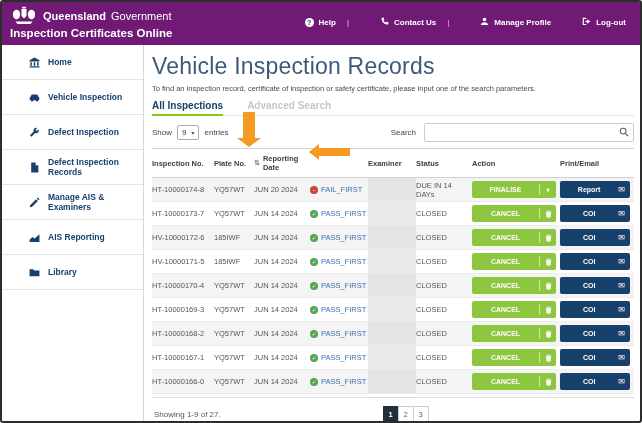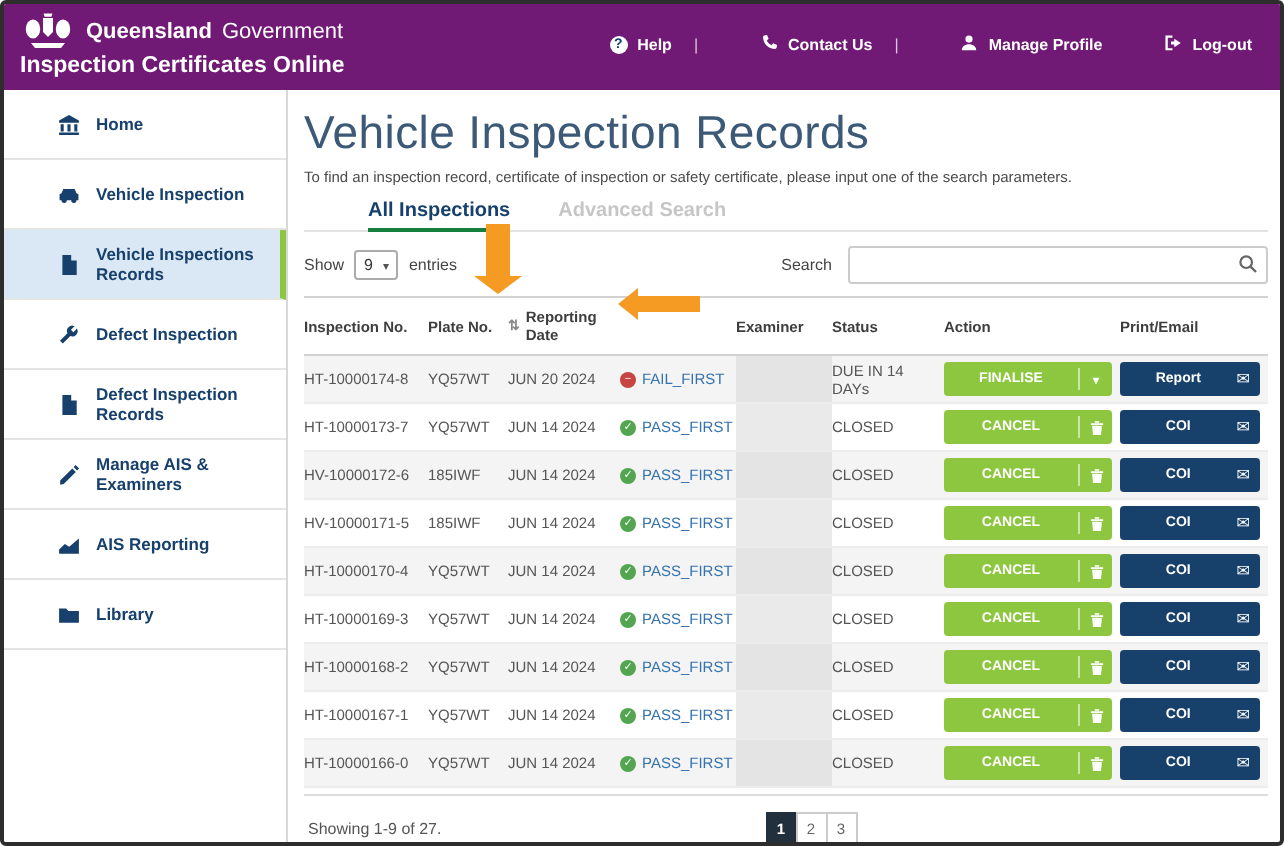--- a/index.html
+++ b/index.html
@@ -25,21 +25,21 @@
   .side-item { height:35px; display:flex; align-items:center; gap:8px; padding-left:27px; border-bottom:1px solid #e4e4e4; font-size:8.5px; font-weight:bold; color:#17406d; cursor:pointer; }
   .side-item.active { background:#d9e8f4; border-right:3px solid #8dc63f; }
   .side-icn { display:flex; flex:none; }
   .svg-icn { width:11px; height:11px; fill:#17406d; }
 
   .main { flex:1; padding:6px 6px 0 8px; position:relative; }
   .page-title { margin:2px 0 4px; font-size:23px; font-weight:400; color:#3c5a77; letter-spacing:.2px; }
   .page-desc { margin:0 0 7px; font-size:7.5px; color:#4b4b4b; }
   .tabs { display:flex; gap:24px; border-bottom:1px solid #e3e3e3; }
   .tab { font-size:10px; font-weight:bold; padding-bottom:3px; cursor:pointer; }
-  .tab.active { color:#17406d; border-bottom:2px solid #15803d; margin-bottom:-1px;margin-left:32px; }
+  .tab.active { color:#17406d; border-bottom:2px solid #84cc16; margin-bottom:-1px; }
   .tab.inactive { color:#c6c6c6; }
 
   
   .controls { display:flex; align-items:center; gap:5px; font-size:8px; color:#444; margin:7px 0 6px; }
   .entries-select { display:inline-flex; align-items:center; gap:5px; border:1px solid #ababab; border-radius:2px; padding:2px 4px; font-size:8px; color:#333; cursor:pointer; }
   .caret { font-size:6px; color:#555; }
   .search-area { margin-left:auto; display:flex; align-items:center; gap:8px; }
   .search-box { position:relative; display:inline-flex; }
   .search-input { width:210px; height:19px; border:1px solid #ccc; border-radius:2px; padding:0 20px 0 5px; font-size:8px; outline:none; }
   .search-icon { position:absolute; right:5px; top:4px; cursor:pointer; }
@@ -144,28 +144,20 @@
           <span class="side-label">Home</span>
         </div>
         <div class="side-item">
           <span class="side-icn">
             <svg class="svg-icn" viewBox="0 0 10 10">
               <path d="M1.6 4.2 2.4 2.3h5.2l.8 1.9.9.5v2.7H8.4a1.2 1.2 0 0 1-2.4 0H4a1.2 1.2 0 0 1-2.4 0H.7V4.7z"></path>
             </svg>
           </span>
           <span class="side-label">Vehicle Inspection</span>
         </div>
-        <div class="side-item active">
-          <span class="side-icn">
-            <svg class="svg-icn" viewBox="0 0 10 10">
-              <path d="M2 .5h4L8.5 3v6.5H2zM6 .5V3h2.5z"></path>
-            </svg>
-          </span>
-          <span class="side-label">Vehicle Inspections Records</span>
-        </div>
         <div class="side-item">
           <span class="side-icn">
             <svg class="svg-icn" viewBox="0 0 10 10">
               <path d="M8.6 2.1 7 3.7 5.9 2.6 7.5 1A2.4 2.4 0 0 0 4.3 4.2L.9 7.6l1.3 1.3 3.4-3.4A2.4 2.4 0 0 0 8.6 2.1z"></path>
             </svg>
           </span>
           <span class="side-label">Defect Inspection</span>
         </div>
         <div class="side-item">
           <span class="side-icn">

